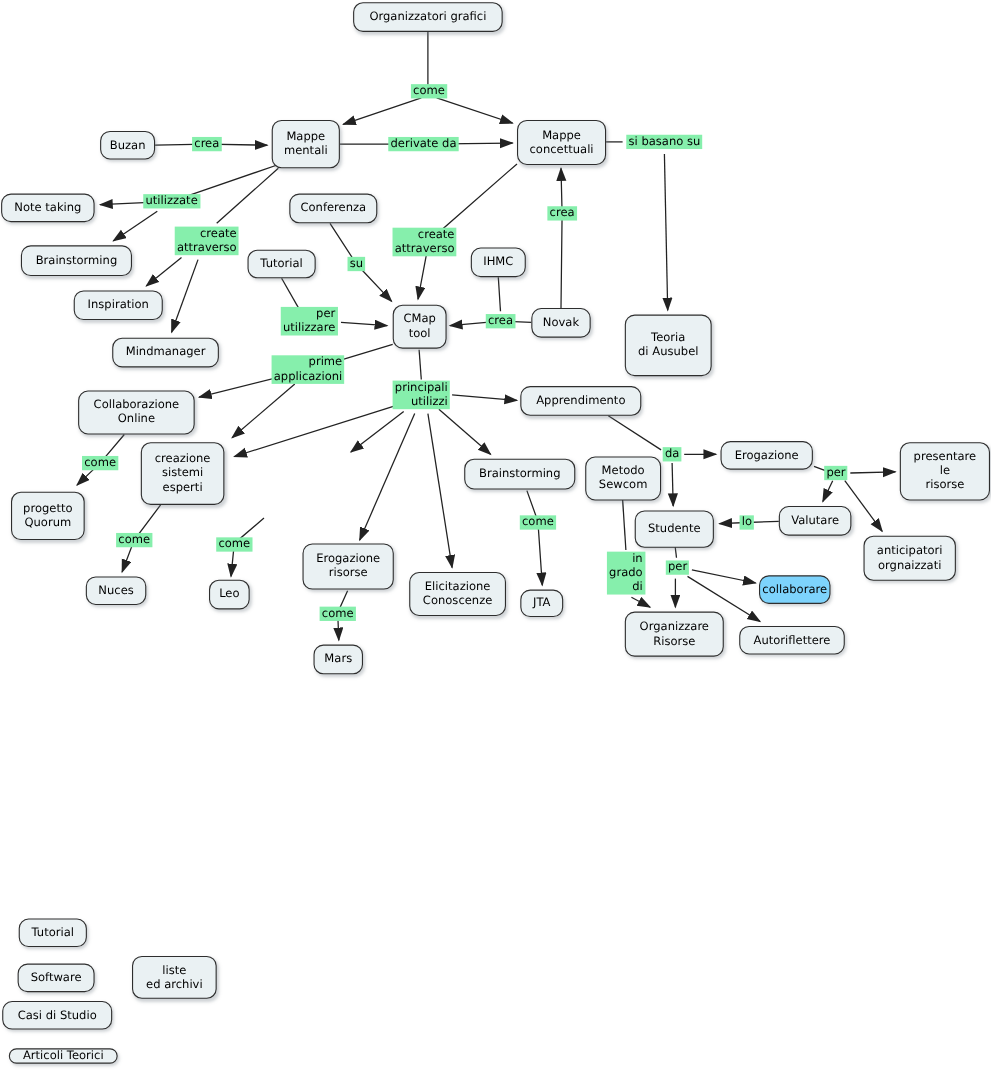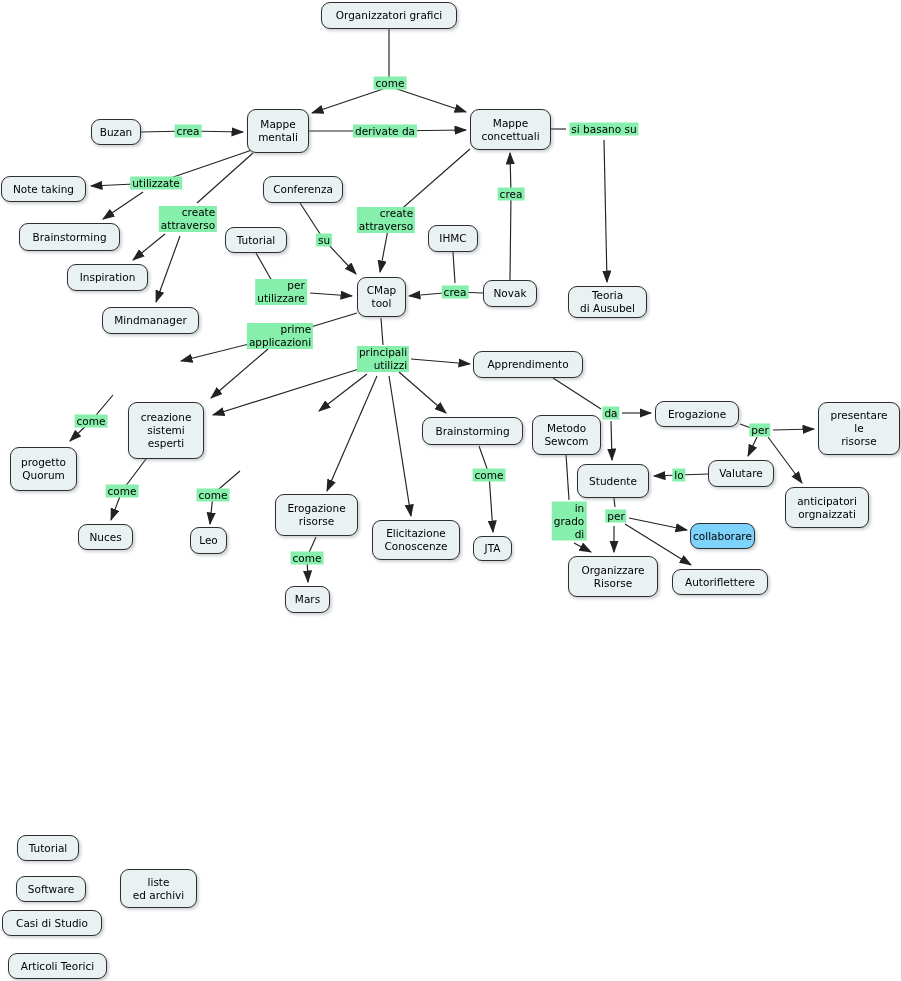--- a/index.html
+++ b/index.html
@@ -102,22 +102,24 @@
     <div class="node" style="left: 1px; top: 176px; width: 85px; height: 26px; background: rgb(234, 241, 243); border-color: rgb(46, 46, 46); color: rgb(0, 0, 0);">Note taking</div>
     <div class="node" style="left: 19px; top: 223px; width: 101px; height: 28px; background: rgb(234, 241, 243); border-color: rgb(46, 46, 46); color: rgb(0, 0, 0);">Brainstorming</div>
     <div class="node" style="left: 67px; top: 264px; width: 81px; height: 27px; background: rgb(234, 241, 243); border-color: rgb(46, 46, 46); color: rgb(0, 0, 0);">Inspiration</div>
     <div class="node" style="left: 102px; top: 307px; width: 97px; height: 27px; background: rgb(234, 241, 243); border-color: rgb(46, 46, 46); color: rgb(0, 0, 0);">Mindmanager</div>
     <div class="node" style="left: 263px; top: 176px; width: 80px; height: 27px; background: rgb(234, 241, 243); border-color: rgb(46, 46, 46); color: rgb(0, 0, 0);">Conferenza</div>
     <div class="node" style="left: 225px; top: 227px; width: 62px; height: 26px; background: rgb(234, 241, 243); border-color: rgb(46, 46, 46); color: rgb(0, 0, 0);">Tutorial</div>
     <div class="node" style="left: 428px; top: 225px; width: 50px; height: 27px; background: rgb(234, 241, 243); border-color: rgb(46, 46, 46); color: rgb(0, 0, 0);">IHMC</div>
     <div class="node" style="left: 357px; top: 277px; width: 49px; height: 40px; background: rgb(234, 241, 243); border-color: rgb(46, 46, 46); color: rgb(0, 0, 0);">CMap
 tool</div>
     <div class="node" style="left: 483px; top: 280px; width: 54px; height: 27px; background: rgb(234, 241, 243); border-color: rgb(46, 46, 46); color: rgb(0, 0, 0);">Novak</div>
-    <div class="node" style="left: 568px; top: 286px; width: 79px; height: 32px; background: rgb(234, 241, 243); border-color: rgb(46, 46, 46); color: rgb(0, 0, 0);">Teoria
+    <div class="node" style="left: 568px; top: 286px; width: 79px; height: 56px; background: rgb(234, 241, 243); border-color: rgb(46, 46, 46); color: rgb(0, 0, 0);">Teoria
 di Ausubel</div>
+    <div class="node" style="left: 71px; top: 355px; width: 106px; height: 40px; background: rgb(234, 241, 243); border-color: rgb(46, 46, 46); color: rgb(0, 0, 0);">Collaborazione
+Online</div>
     <div class="node" style="left: 10px; top: 447px; width: 67px; height: 44px; background: rgb(234, 241, 243); border-color: rgb(46, 46, 46); color: rgb(0, 0, 0);">progetto
 Quorum</div>
     <div class="node" style="left: 128px; top: 402px; width: 76px; height: 57px; background: rgb(234, 241, 243); border-color: rgb(46, 46, 46); color: rgb(0, 0, 0);">creazione
 sistemi
 esperti</div>
     <div class="node" style="left: 78px; top: 524px; width: 55px; height: 26px; background: rgb(234, 241, 243); border-color: rgb(46, 46, 46); color: rgb(0, 0, 0);">Nuces</div>
     <div class="node" style="left: 190px; top: 527px; width: 37px; height: 27px; background: rgb(234, 241, 243); border-color: rgb(46, 46, 46); color: rgb(0, 0, 0);">Leo</div>
     <div class="node" style="left: 275px; top: 494px; width: 83px; height: 42px; background: rgb(234, 241, 243); border-color: rgb(46, 46, 46); color: rgb(0, 0, 0);">Erogazione
 risorse</div>
     <div class="node" style="left: 285px; top: 586px; width: 45px; height: 27px; background: rgb(234, 241, 243); border-color: rgb(46, 46, 46); color: rgb(0, 0, 0);">Mars</div>
@@ -138,21 +140,21 @@
     <div class="node" style="left: 577px; top: 464px; width: 72px; height: 34px; background: rgb(234, 241, 243); border-color: rgb(46, 46, 46); color: rgb(0, 0, 0);">Studente</div>
     <div class="node" style="left: 690px; top: 523px; width: 65px; height: 26px; background: #7dd3fc; border-color: rgb(46, 46, 46); color: rgb(0, 0, 0);">collaborare</div>
     <div class="node" style="left: 568px; top: 556px; width: 90px; height: 41px; background: rgb(234, 241, 243); border-color: rgb(46, 46, 46); color: rgb(0, 0, 0);">Organizzare
 Risorse</div>
     <div class="node" style="left: 672px; top: 569px; width: 96px; height: 26px; background: rgb(234, 241, 243); border-color: rgb(46, 46, 46); color: rgb(0, 0, 0);">Autoriflettere</div>
     <div class="node" style="left: 17px; top: 835px; width: 62px; height: 26px; background: rgb(234, 241, 243); border-color: rgb(46, 46, 46); color: rgb(0, 0, 0);">Tutorial</div>
     <div class="node" style="left: 16px; top: 876px; width: 70px; height: 26px; background: rgb(234, 241, 243); border-color: rgb(46, 46, 46); color: rgb(0, 0, 0);">Software</div>
     <div class="node" style="left: 120px; top: 869px; width: 77px; height: 39px; background: rgb(234, 241, 243); border-color: rgb(46, 46, 46); color: rgb(0, 0, 0);">liste
 ed archivi</div>
     <div class="node" style="left: 2px; top: 910px; width: 100px; height: 26px; background: rgb(234, 241, 243); border-color: rgb(46, 46, 46); color: rgb(0, 0, 0);">Casi di Studio</div>
-    <div class="node" style="left: 8px; top: 953px; width: 99px; height: 26px; background: rgb(234, 241, 243); border-color: rgb(46, 46, 46); color: rgb(0, 0, 0);">Articoli Teorici</div>
+    <div class="node" style="left: 8px; top: 953px; width: 99px; height: 14px; background: rgb(234, 241, 243); border-color: rgb(46, 46, 46); color: rgb(0, 0, 0);">Articoli Teorici</div>
     <div class="link-label" style="left: 390px; top: 83px; color: rgb(0, 0, 0);">come</div>
     <div class="link-label" style="left: 188px; top: 131px; color: rgb(0, 0, 0);">crea</div>
     <div class="link-label" style="left: 385px; top: 131px; color: rgb(0, 0, 0);">derivate da</div>
     <div class="link-label" style="left: 604px; top: 129px; color: rgb(0, 0, 0);">si basano su</div>
     <div class="link-label" style="left: 156px; top: 183px; color: rgb(0, 0, 0);">utilizzate</div>
     <div class="link-label" style="left: 188px; top: 219px; color: rgb(0, 0, 0);">create
 attraverso</div>
     <div class="link-label" style="left: 386px; top: 220px; color: rgb(0, 0, 0);">create
 attraverso</div>
     <div class="link-label" style="left: 324px; top: 240px; color: rgb(0, 0, 0);">su</div>

